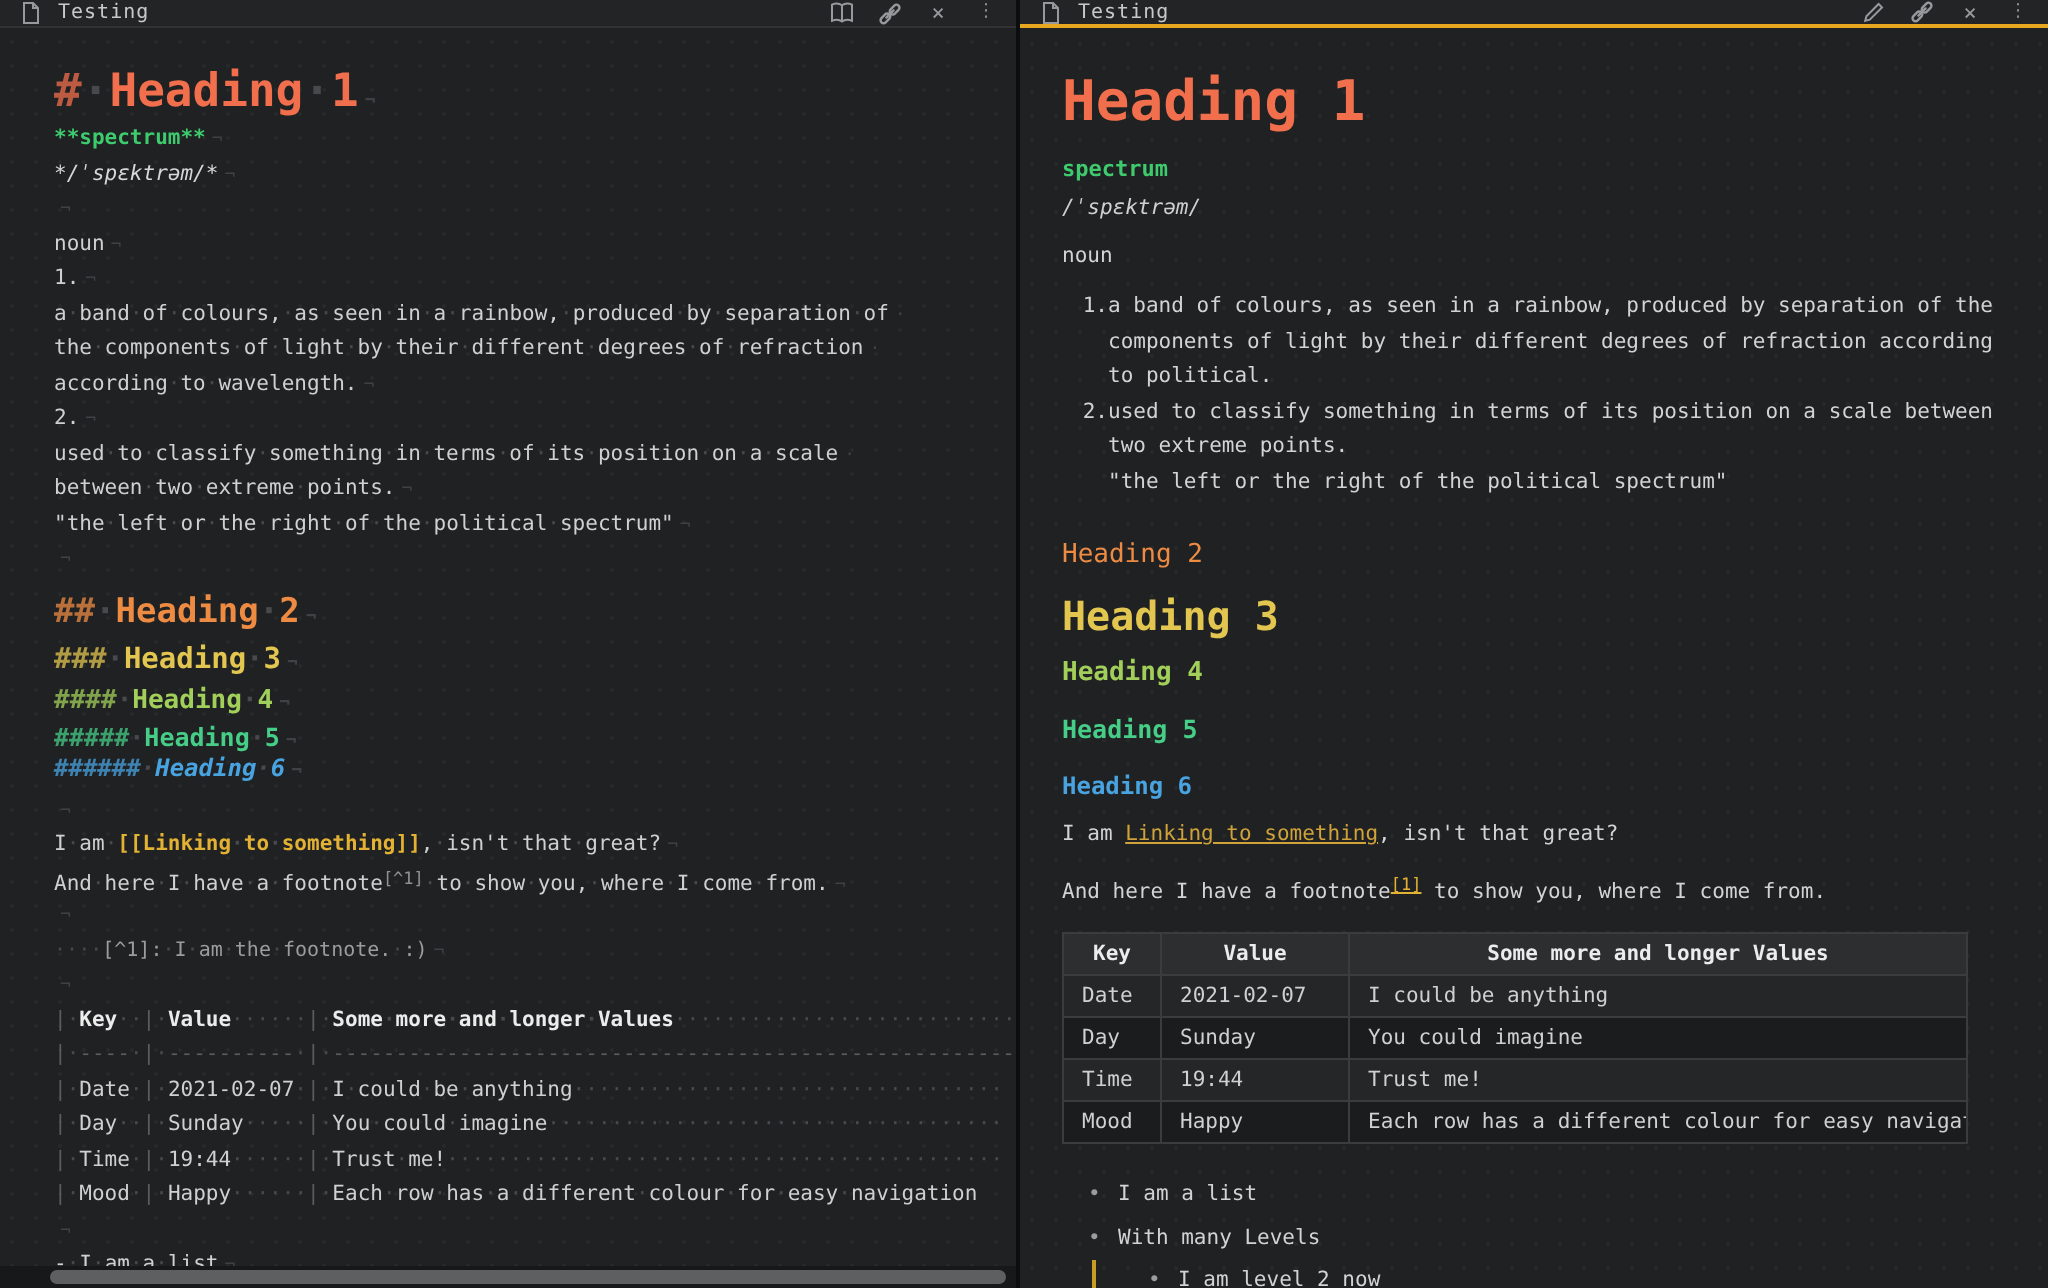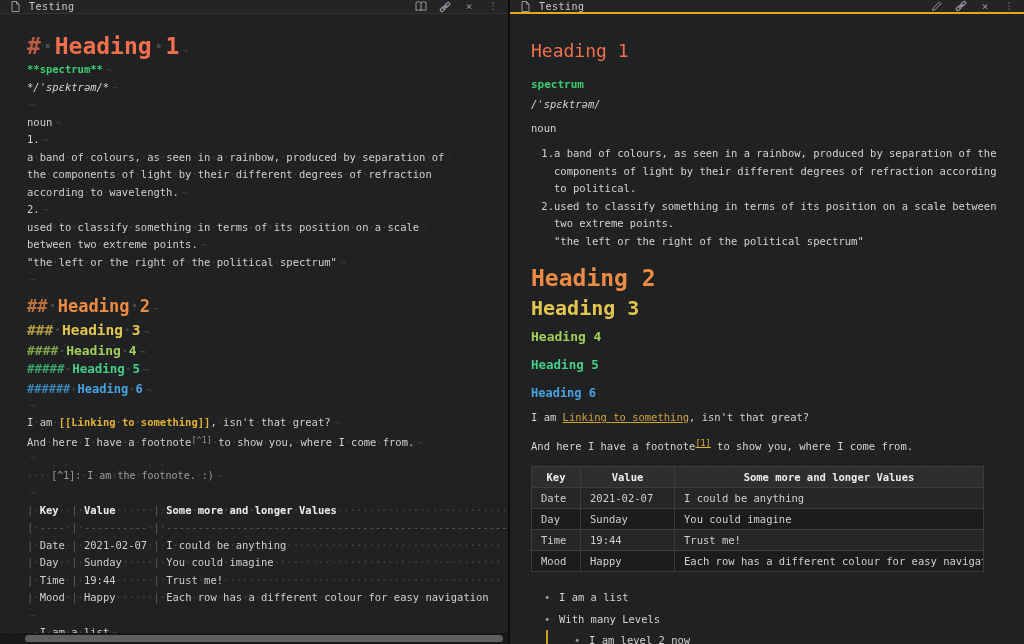--- a/index.html
+++ b/index.html
@@ -28,21 +28,21 @@
             padding:16px 0 0 27px;
             background:#1f2122;
             background-image:radial-gradient(circle, #27292b 0.8px, transparent 1px);
             background-size:12px 12px; }
   .line { white-space:pre; height:17.5px; line-height:17.5px; font-size:10.5px; color:#cfd0d1; }
   .lh1 { height:30px;  line-height:30px;  font-size:23px;   font-weight:bold; }
   .lh2 { height:26px;  line-height:26px;  font-size:17px;   font-weight:bold; margin-top:4px; }
   .lh3 { height:22px;  line-height:22px;  font-size:14.5px; font-weight:bold; }
   .lh4 { height:19px;  line-height:19px;  font-size:13px;   font-weight:bold; }
   .lh5 { height:18.5px;line-height:18.5px;font-size:12.5px; font-weight:bold; }
-  .lh6 { height:18.5px;line-height:22px;font-size:12px;   font-weight:bold; }
+  .lh6 { height:18.5px;line-height:13px;font-size:12px;   font-weight:bold;font-style:italic; }
   .lsm { font-size:10px; }
   .seg.h1{color:#f16f4c} .seg.h2{color:#ee8b43} .seg.h3{color:#e2c650}
   .seg.h4{color:#a2cf5a} .seg.h5{color:#46cd87} .seg.h6{color:#48a3e0}
   .seg.hash{opacity:.75}
   .seg.bg{color:#3ecb6e;font-weight:bold}
   .seg.i{font-style:italic;color:#d6d7d8}
   .seg.wl{color:#e3b133;font-weight:bold}
   .seg.fr{color:#8f9193;font-size:8.5px;vertical-align:3px}
   .seg.fd{color:#9a9c9e}
   .seg.b{color:#ececec;font-weight:bold}
@@ -54,30 +54,30 @@
   .hscroll-track { position:absolute; left:0; right:0; bottom:0; height:11px; background:#171819; }
   .hscroll-thumb { position:absolute; left:25px; right:5px; bottom:2px; height:7px;
                    background:#5d5f61; border-radius:4px; cursor:pointer; }
 
   
   .preview { position:absolute; top:16px; left:0; right:0; bottom:0; overflow:hidden;
              padding:20px 20px 0 21px; color:#d2d3d4; font-size:10.5px;
              background:#1f2122;
              background-image:radial-gradient(circle, #27292b 0.8px, transparent 1px);
              background-size:12px 12px; }
-  .pv-h1 { font-size:18px; font-weight:normal; color:#f16f4c; margin:0 0 0 0; line-height:30px; }
+  .pv-h1 { font-size:28px; font-weight:bold; color:#f16f4c; margin:0 0 0 0; line-height:30px; }
   .pv-word { color:#3ecb6e; font-weight:bold; margin-top:12px; font-size:11px; }
   .pv-ipa { font-style:italic; color:#cfd0d1; margin-top:7px; }
   .pv-pos { margin-top:12px; }
   .pv-ol { margin-top:11px; }
   .oli { display:flex; }
   .oli .num { width:18px; margin-left:5px; text-align:right; line-height:17.5px; }
   .oli .olc { }
   .olc div { line-height:17.5px; white-space:pre; }
-  .pv-h2 { font-size:23px;   font-weight:bold; color:#ee8b43; margin-top:17px; line-height:22px;}
+  .pv-h2 { font-size:13px;   font-weight:normal; color:#ee8b43; margin-top:17px; line-height:22px;}
   .pv-h3 { font-size:20px; font-weight:bold; color:#e2c650; margin-top:9px;  line-height:20px;}
   .pv-h4 { font-size:13px;   font-weight:bold; color:#a2cf5a; margin-top:9px;  line-height:19px;}
   .pv-h5 { font-size:12.5px; font-weight:bold; color:#46cd87; margin-top:10px; line-height:18px;}
   .pv-h6 { font-size:12px;   font-weight:bold; color:#48a3e0; margin-top:10px; line-height:18px;}
   .pv-p { line-height:22px; white-space:pre; margin-top:4px; }
   .pv-link { color:#cfa23a; text-decoration:underline; cursor:pointer; }
   .pv-sup { color:#e3b133; text-decoration:underline; font-size:8.5px; vertical-align:4px; cursor:pointer; }
 
   .pv-table { border-collapse:collapse; margin-top:9px; width:453px; table-layout:fixed; }
   .pv-table th, .pv-table td { border:1px solid #3a3c3e; padding:4px 9px; font-size:10.5px;

